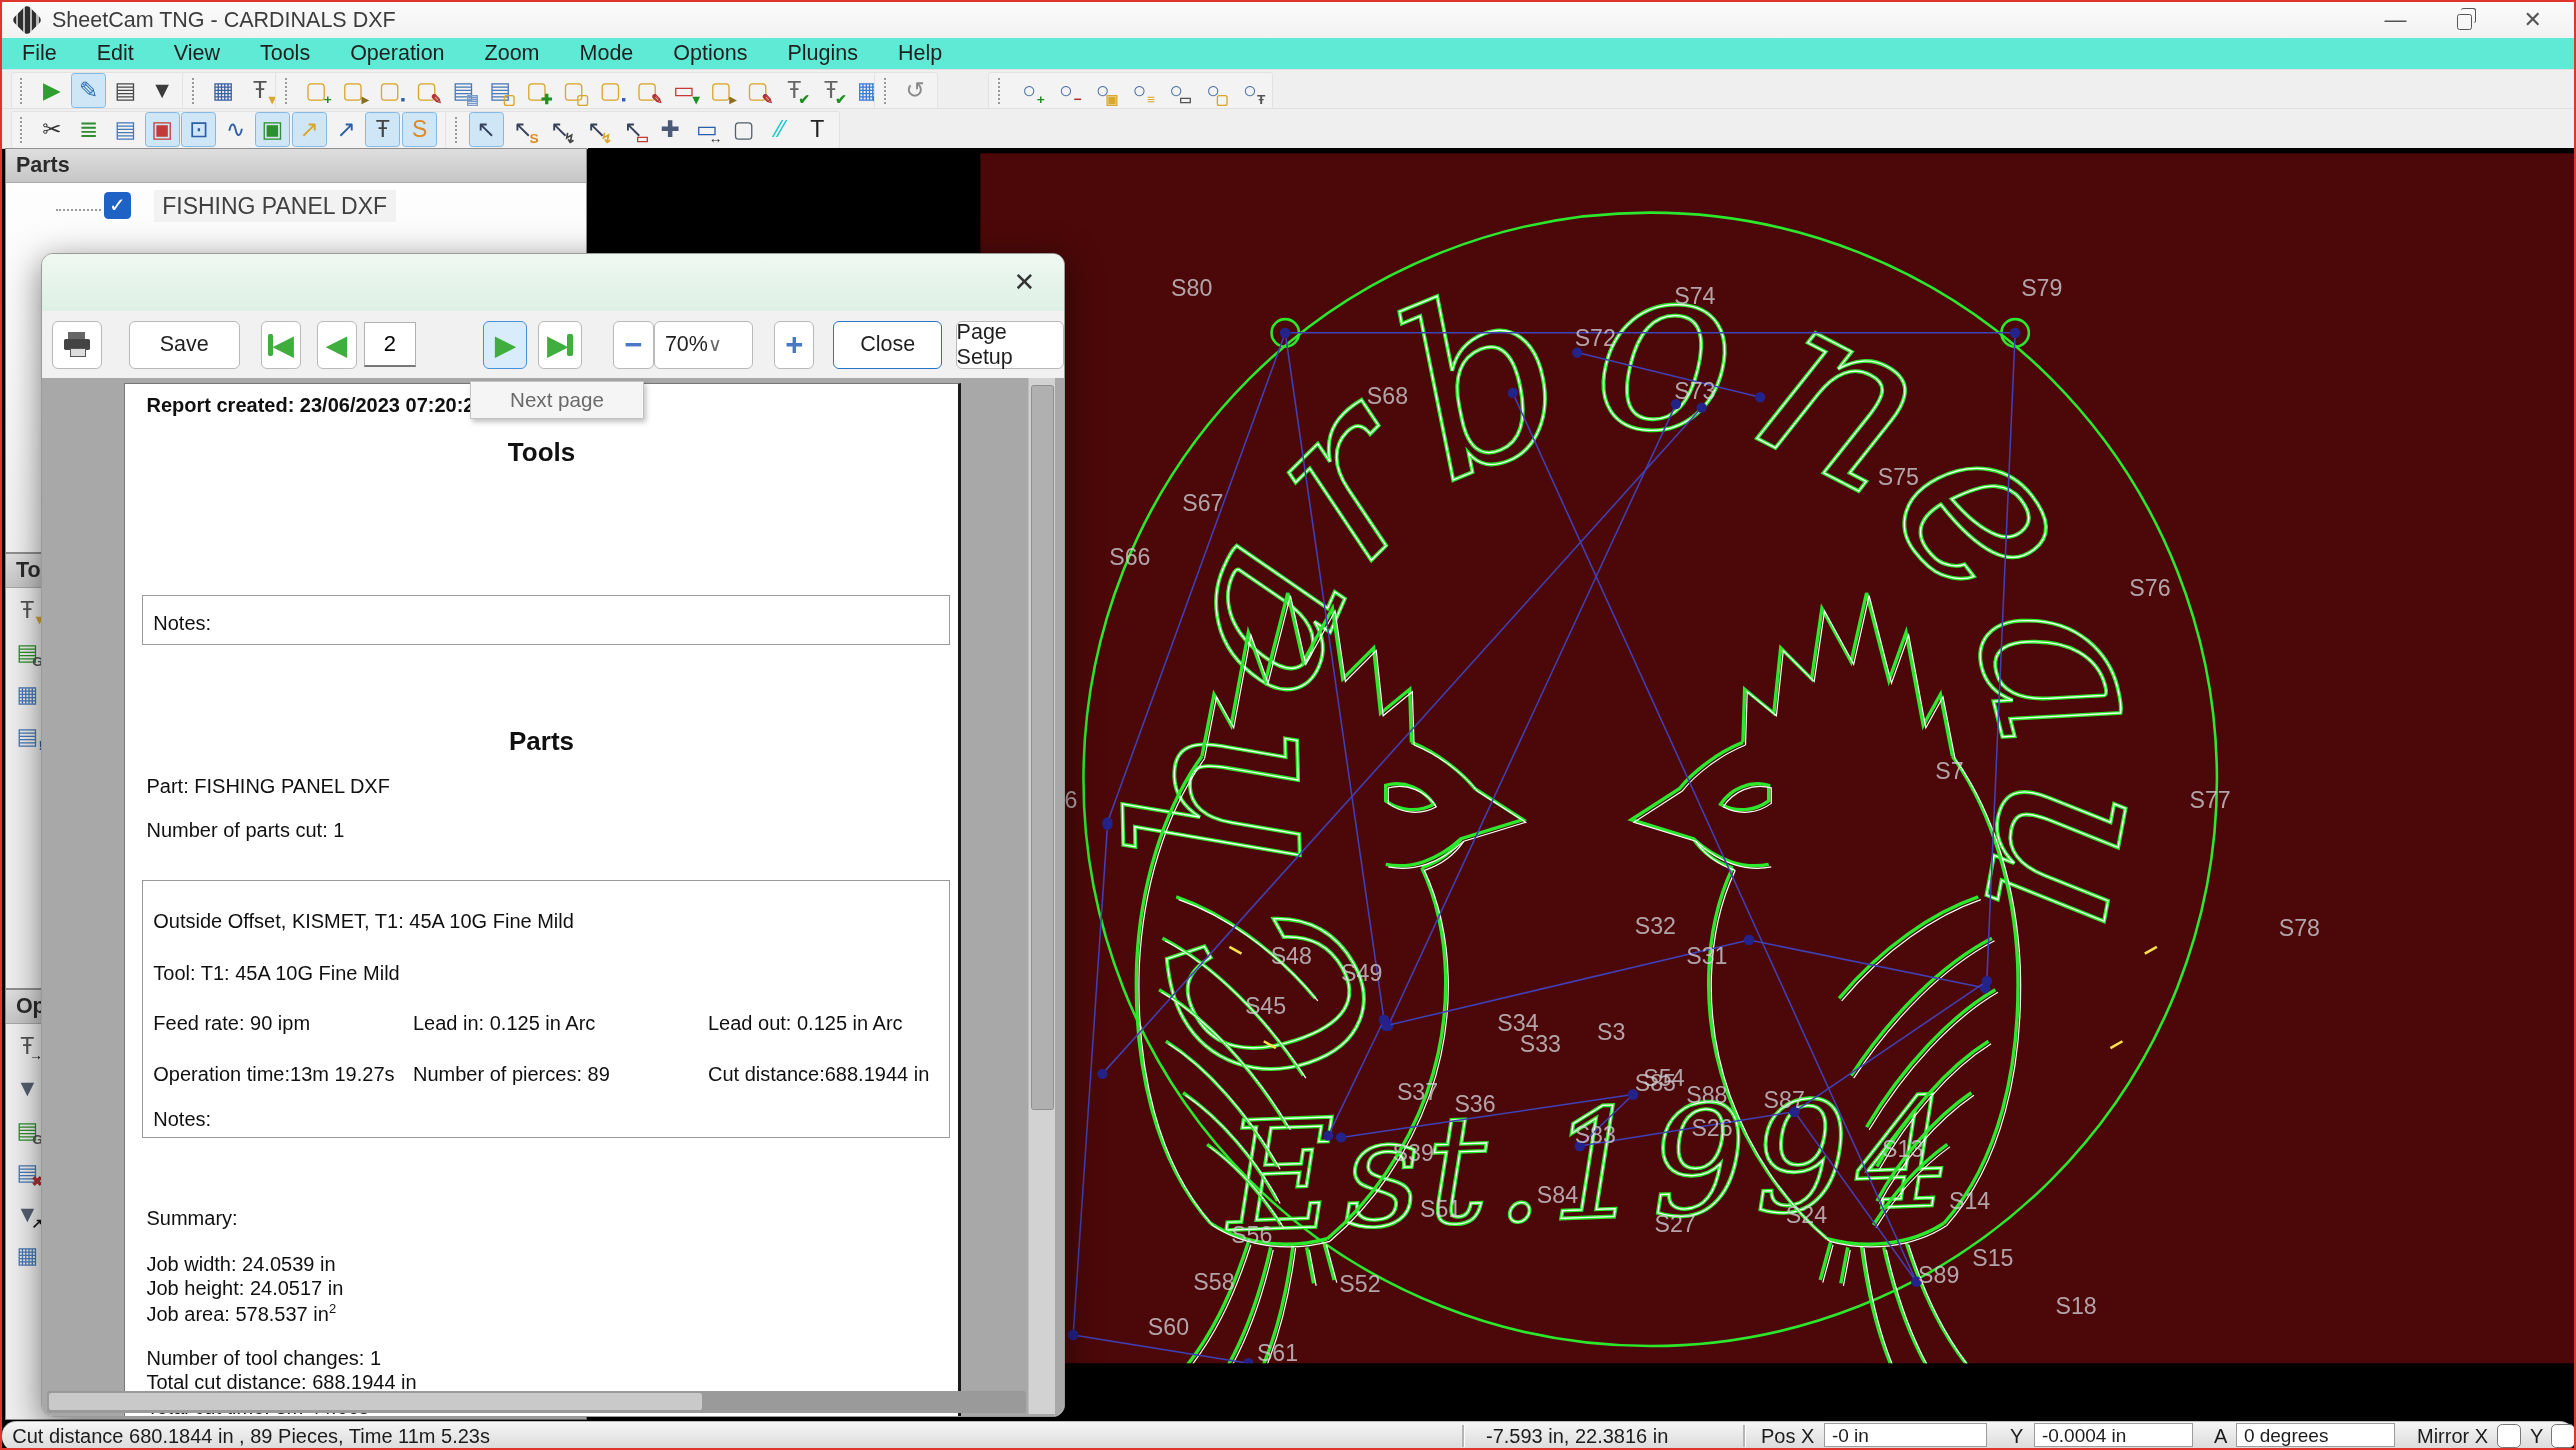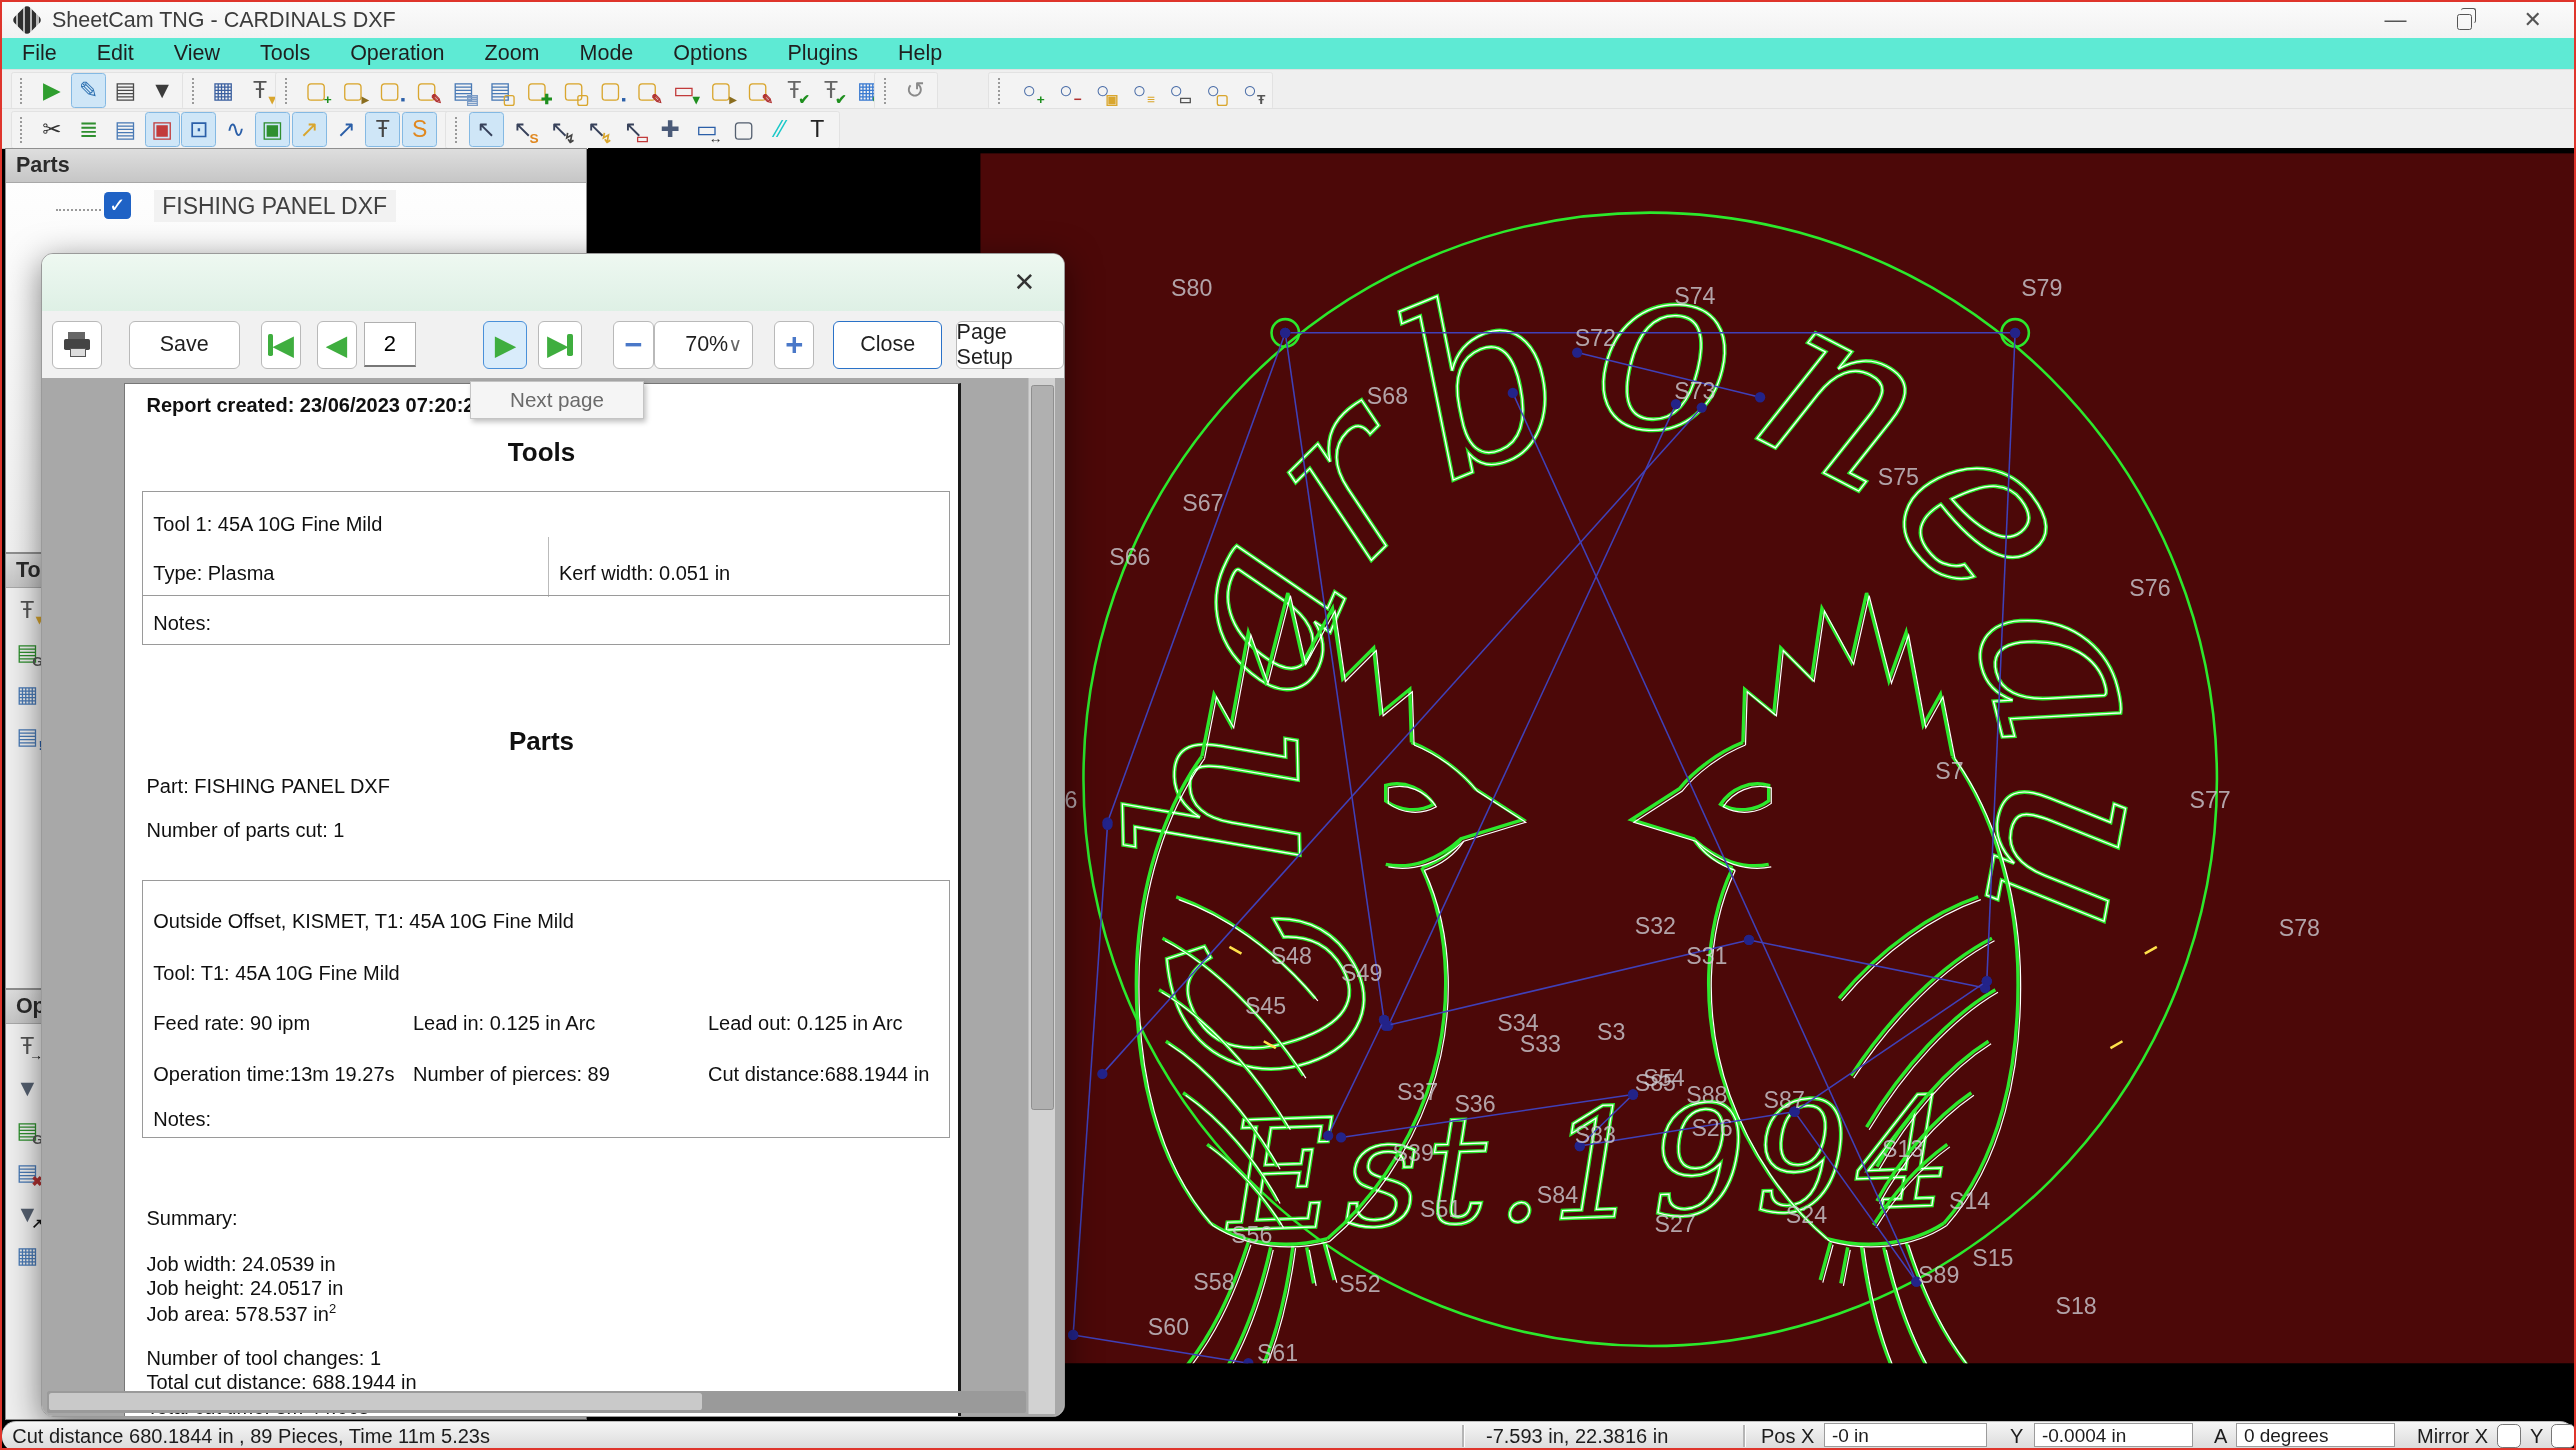--- a/index.html
+++ b/index.html
@@ -58,21 +58,21 @@
   #save-btn{width:113px;margin-left:27px;}
   #first-btn{width:41px;margin-left:20.6px;}
   #prev-btn{width:41px;margin-left:15.5px;}
   #pagebox{width:53px;height:45px;margin-left:6.9px;background:#fff;border:0.9px solid #b0b0b0;border-bottom:2.6px solid #777;
            font-size:22px;display:flex;align-items:center;justify-content:center;box-sizing:border-box;}
   #next-btn{width:45px;margin-left:67px;background:#d9ecfb;border:1.7px solid #4a90d9;}
   #last-btn{width:45px;margin-left:10.3px;}
   #minus-btn{width:41px;margin-left:31px;}
   #plus-btn{width:41px;margin-left:20.6px;}
   .pm{color:#4a78c8;font-size:31px;font-weight:bold;line-height:1;}
-  #zoom-combo{width:101px;margin-left:0;justify-content:flex-end;padding:0 10.3px;}
+  #zoom-combo{width:101px;margin-left:0;justify-content:flex-start;padding:0 10.3px;}
   #zoom-chevron{color:#666;font-size:19px;}
   #close-btn{width:110px;margin-left:19px;border:1.7px solid #2a72c8;}
   #pagesetup-btn{width:110px;margin-left:13.7px;}
   #preview{position:absolute;left:0;top:124px;width:100%;height:1041px;background:#a8a8a8;}
   #page{position:absolute;left:82px;top:5.2px;width:837px;height:1036px;background:#fff;border:0.9px solid #777;
         border-right:3.4px solid #1a1a1a;box-sizing:border-box;}
   .doc{position:absolute;font-size:20px;color:#101010;}
   .doc.b{font-weight:bold;}
   .dochead{position:absolute;width:100%;text-align:center;font-size:26px;font-weight:bold;color:#101010;}
   .docbox{position:absolute;left:17px;width:808px;border:0.9px solid #9a9a9a;box-sizing:border-box;}
@@ -590,26 +590,20 @@
       <div class="dbtn" id="pagesetup-btn">Page Setup</div>
     </div>
 
     <div id="tooltip">Next page</div>
 
     <div id="preview">
       <div id="page">
         <div class="doc b" style="left:21.5px;top:10.3px;">Report created: 23/06/2023 07:20:24</div>
         <div class="dochead" style="top:53px;">Tools</div>
 
-        <div class="docbox" style="top:107px;height:105px;">
-          <div class="doc" style="left:10.3px;top:20.6px;">Tool 1: 45A 10G Fine Mild</div>
-          <div style="position:absolute;left:405px;top:45px;width:0.9px;height:60px;background:#bbb;"></div>
-          <div class="doc" style="left:10.3px;top:70px;">Type: Plasma</div>
-          <div class="doc" style="left:416px;top:70px;">Kerf width: 0.051 in</div>
-        </div>
         <div class="docbox" style="top:211px;height:50px;">
           <div class="doc" style="left:10.3px;top:15.5px;">Notes:</div>
         </div>
 
         <div class="dochead" style="top:342px;">Parts</div>
         <div class="doc" style="left:21.5px;top:391px;">Part: FISHING PANEL DXF</div>
         <div class="doc" style="left:21.5px;top:435px;">Number of parts cut: 1</div>
 
         <div class="docbox" style="top:496px;height:258px;">
           <div class="doc" style="left:10.3px;top:29px;">Outside Offset, KISMET, T1: 45A 10G Fine Mild</div>

